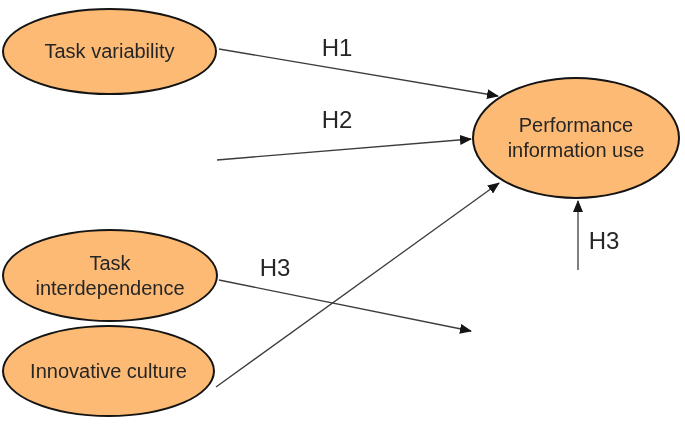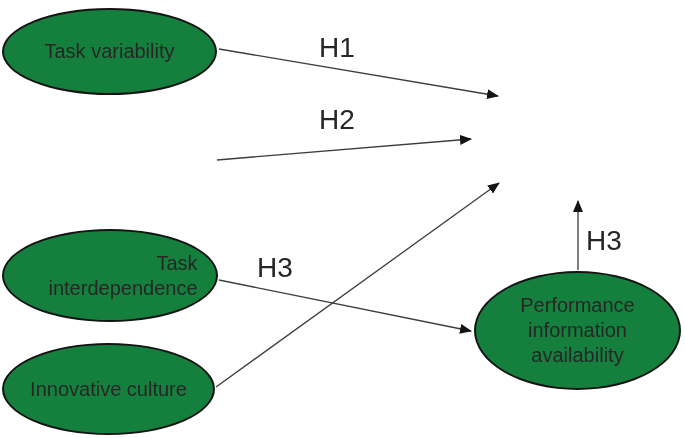--- a/index.html
+++ b/index.html
@@ -22,36 +22,36 @@
   }
   .arrows line {
     stroke: #3c3c3c;
     stroke-width: 1.3;
   }
   .node {
     position: absolute;
     box-sizing: border-box;
     border: 2px solid #141414;
     border-radius: 50%;
-    background: #15803d;
+    background: #fdba74;
     display: flex;
     align-items: center;
     justify-content: center;
     text-align: center;
   }
   .node span {
     display: block;
     font-size: 20px;
     line-height: 25px;
     color: #262626;
   }
   .edge-label {
     position: absolute;
     transform: translate(-50%, -50%);
-    font-size: 28px;
+    font-size: 24px;
     color: #262626;
     white-space: nowrap;
   }
 </style>
 </head>
 <body>
 
 <div class="stage">
 
   <svg class="arrows" width="685" height="438" viewBox="0 0 685 438">
@@ -65,31 +65,31 @@
     <line x1="219" y1="280" x2="471" y2="331" marker-end="url(#ah)"></line>
     <line x1="216" y1="387" x2="499" y2="183" marker-end="url(#ah)"></line>
     <line x1="578" y1="270" x2="578" y2="201" marker-end="url(#ah)"></line>
   </svg>
 
   <div class="node" style="left:2px; top:8px; width:215px; height:87px;">
     <span>Task variability</span>
   </div>
 
 
-  <div class="node" style="left:2px; top:229px; width:216px; height:93px;text-align:right;">
+  <div class="node" style="left:2px; top:229px; width:216px; height:93px;">
     <span style="max-width:175px;">Task interdependence</span>
   </div>
 
-  <div class="node" style="left:2px; top:343px; width:213px; height:92px;">
+  <div class="node" style="left:2px; top:325px; width:213px; height:92px;">
     <span>Innovative culture</span>
   </div>
 
+  <div class="node" style="left:472px; top:77px; width:208px; height:122px;">
+    <span style="max-width:170px;">Performance information use</span>
+  </div>
 
-  <div class="node" style="left:474px; top:271px; width:207px; height:119px;">
-    <span style="max-width:135px;">Performance information availability</span>
-  </div>
 
   <div class="edge-label" style="left:337px; top:48px;">H1</div>
   <div class="edge-label" style="left:337px; top:120px;">H2</div>
   <div class="edge-label" style="left:275px; top:268px;">H3</div>
   <div class="edge-label" style="left:604px; top:241px;">H3</div>
 
 </div>
 
 </body></html>

